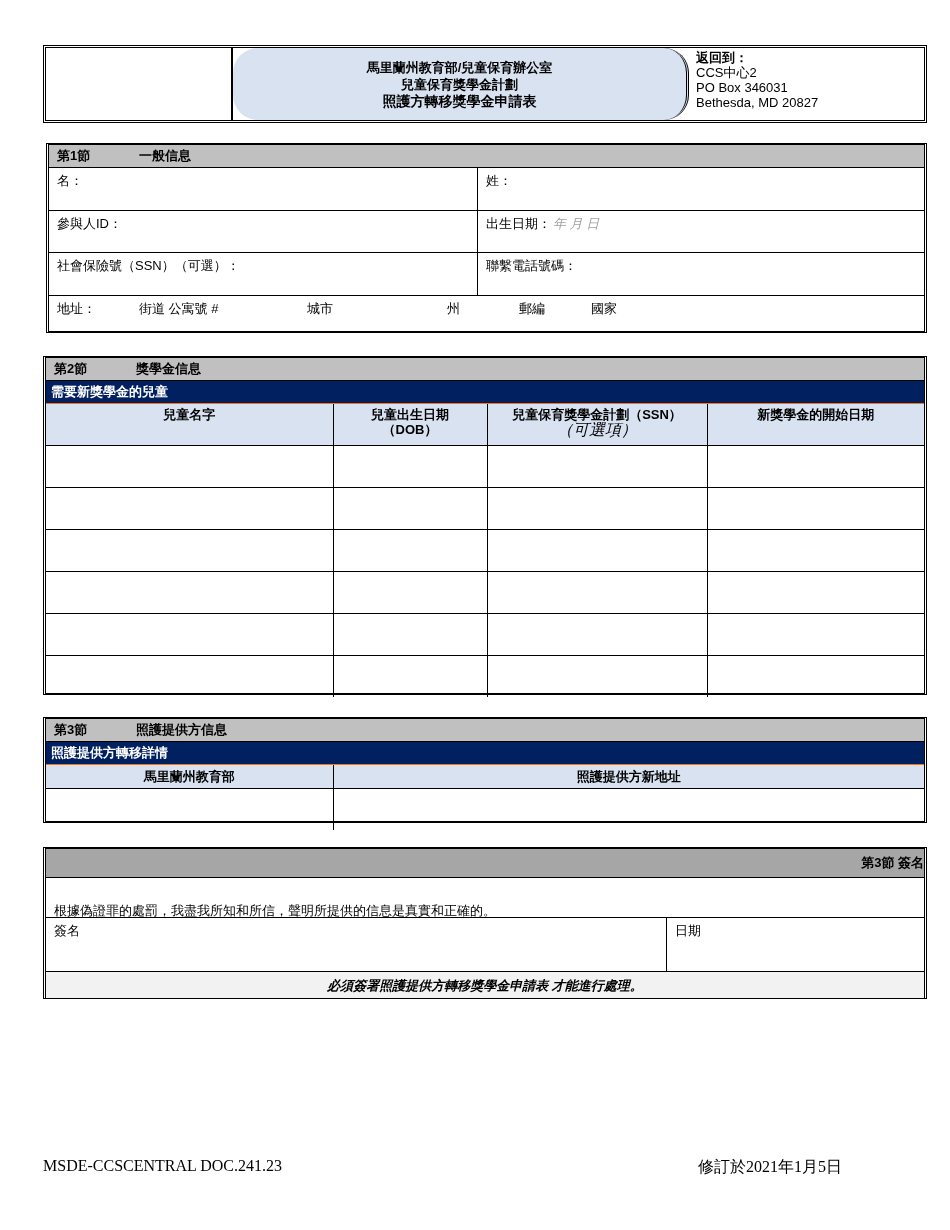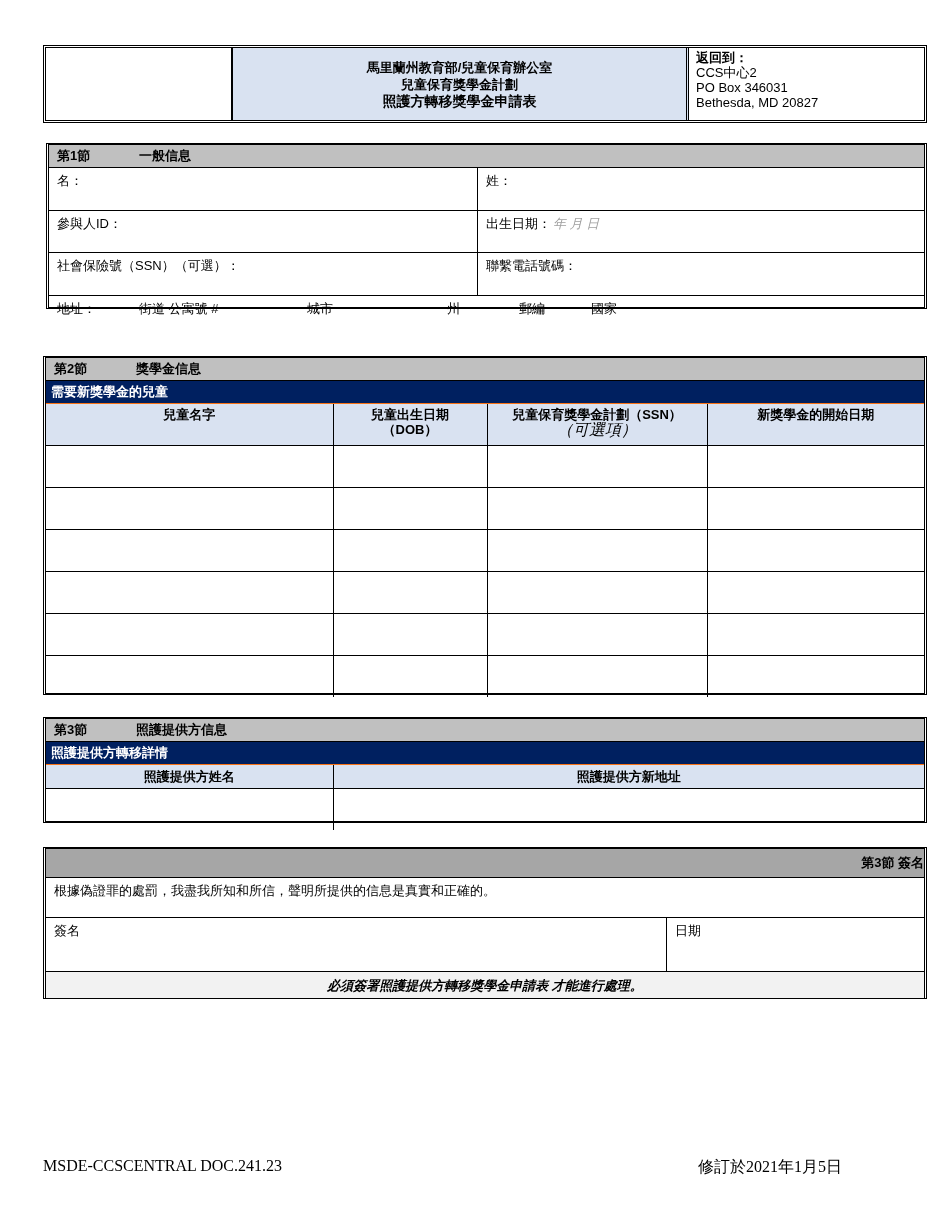--- a/index.html
+++ b/index.html
@@ -2,21 +2,21 @@
 <html><head>
   <meta charset="utf-8">
   <style>
     html, body { margin: 0; padding: 0; background: #ffffff; }
     body { width: 950px; height: 1230px; position: relative; font-family: "Liberation Sans", "DejaVu Sans", sans-serif; color: #000; }
     .abs { position: absolute; box-sizing: border-box; }
 
     
     .hdr { left: 43px; top: 45px; width: 884px; height: 78px; border: 3px double #000; display: flex; }
     .hdr-left { width: 185px; height: 100%; border-right: 2px solid #000; }
-    .hdr-mid { width: 453px; height: 100%; background: #d9e2f1; border-right: 3px double #000; display: flex; flex-direction: column; align-items: center; justify-content: center; font-weight: bold; font-size: 13px; line-height: 17px; }
+    .hdr-mid { width: 453px; height: 100%; background: #d9e2f1; border-right: 3px double #000; display: flex; flex-direction: column; align-items: center; justify-content: center; font-weight: bold; font-size: 13px; line-height: 17px; border-radius: 25px; }
     .hdr-right { flex: 1; padding: 2px 0 0 7px; font-size: 13px; line-height: 15px; }
     .hdr-right .ret { font-weight: bold; }
 
     
     .sec { border-right: 3px double #000; border-left: 3px double #000; border-bottom: 2px solid #000; border-top: 2px solid #000; }
     .sec-title { background: #c0c0c0; height: 22px; border-bottom: 1px solid #000; font-weight: bold; font-size: 13px; line-height: 22px; padding-left: 8px; display: flex; }
     .sec-title .num { width: 82px; }
     .sec-title.dark { background: #a6a6a6; justify-content: flex-end; }
     .sub-title { background: #002060; color: #fff; font-weight: bold; font-size: 13px; height: 22px; line-height: 22px; padding-left: 5px; border-bottom: 1px solid #f97316; }
 
@@ -51,21 +51,21 @@
     <div style="font-size:14px;">照護方轉移獎學金申請表</div>
   </div>
   <div class="hdr-right">
     <div class="ret">返回到：</div>
     <div>CCS中心2</div>
     <div>PO Box 346031</div>
     <div>Bethesda, MD 20827</div>
   </div>
 </div>
 
-<div class="abs sec" style="left:46px; top:143px; width:881px; height:166px;">
+<div class="abs sec" style="left:46px; top:143px; width:881px; height:190px;">
   <div class="sec-title">
     <span class="num">第1節</span>
     <span>一般信息</span>
   </div>
   <div class="row" style="height:42px;">
     <div class="cell" style="width:428px;">
       <span>名：</span>
     </div>
     <div class="cell" style="flex:1;">
       <span>姓：</span>
@@ -167,39 +167,39 @@
     <span>照護提供方信息</span>
   </div>
   <div class="sub-title">照護提供方轉移詳情</div>
   <table class="grid">
     <colgroup>
         <col style="width:287px">
         <col>
       </colgroup>
     <thead>
       <tr style="height:23px;">
-        <th style="padding:3px 2px; vertical-align:middle;"><span>照護提供方姓名</span></th>
+        <th style="padding:3px 2px; vertical-align:middle;"><span>馬里蘭州教育部</span></th>
         <th style="padding:3px 2px; vertical-align:middle;"><span>照護提供方新地址</span></th>
       </tr>
     </thead>
     <tbody>
       <tr>
         <td style="height:32px;"></td>
         <td></td>
       </tr>
     </tbody>
   </table>
 </div>
 
 <div class="abs sec" style="left:43px; top:847px; width:884px; height:152px;">
   <div class="sec-title dark" style="height:28px; line-height:28px;">
     <span>第3節 簽名</span>
   </div>
   <div class="row" style="height:39px;">
-    <div class="cell" style="flex:1; padding-left:8px;">根據偽證罪的處罰，我盡我所知和所信，聲明所提供的信息是真實和正確的。</div>
+    <div class="cell" style="flex:1; padding-left:8px;margin-top:20px;">根據偽證罪的處罰，我盡我所知和所信，聲明所提供的信息是真實和正確的。</div>
   </div>
   <div class="row" style="height:53px;">
     <div class="cell" style="width:620px;">
       <span>簽名</span>
     </div>
     <div class="cell" style="flex:1;">
       <span>日期</span>
     </div>
   </div>
   <div class="row" style="height:26px; background:#f2f2f2;">

